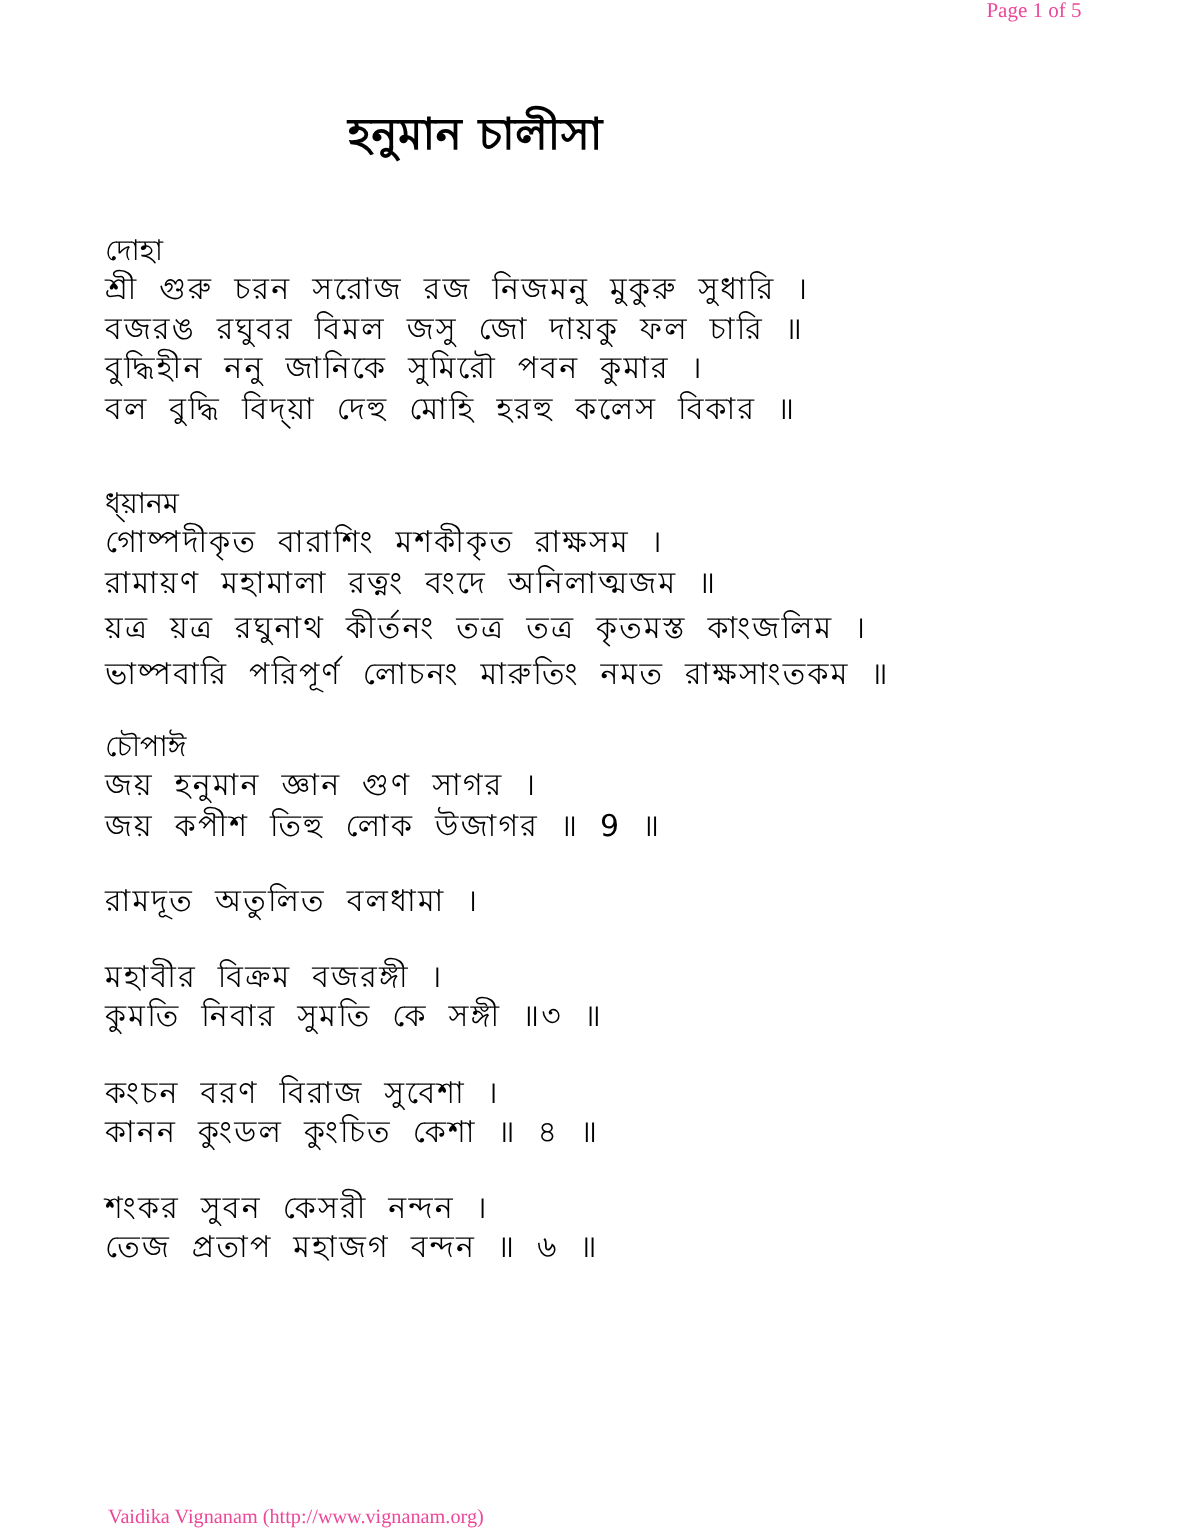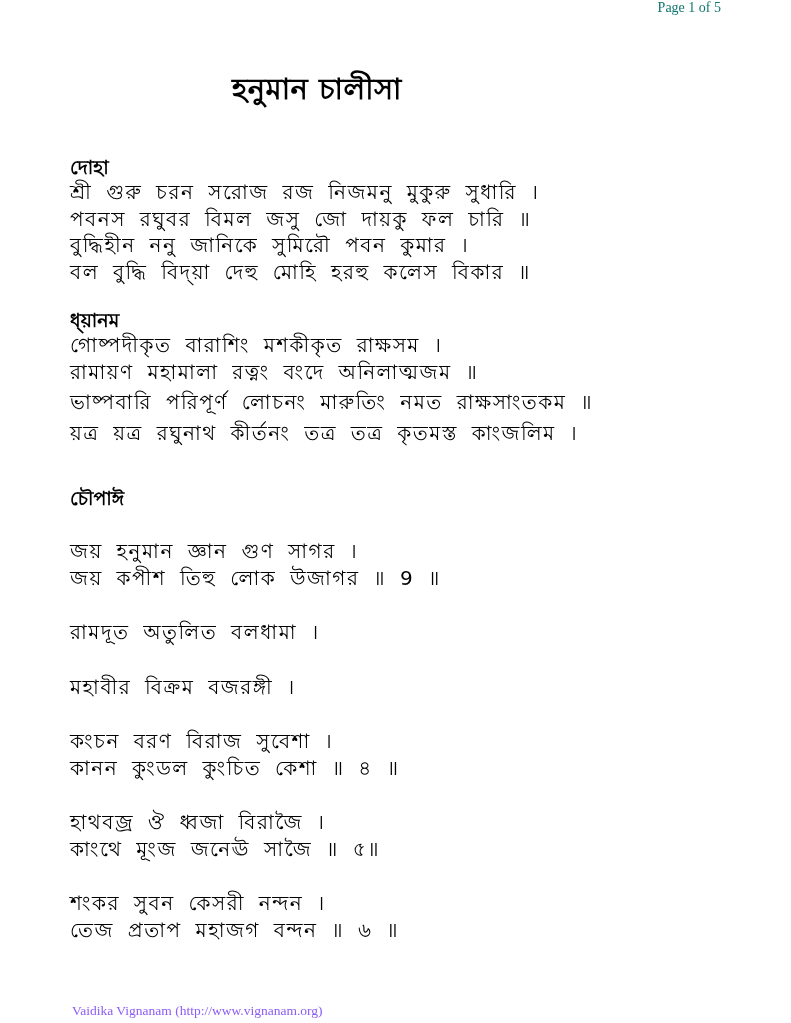--- a/index.html
+++ b/index.html
@@ -1,67 +1,64 @@
 <!DOCTYPE html>
 <html><head>
 <meta charset="utf-8">
 <style>
   html, body { margin: 0; padding: 0; background: #ffffff; }
   body { width: 791px; height: 1023px; position: relative; overflow: hidden; color: #000; font-family: "DejaVu Sans", sans-serif; }
-  .page-header { position: absolute; top: 0px; right: 70px; font-family: "Liberation Serif", serif; font-size: 14px; color: #0f766e; }
+  .page-header { position: absolute; top: 0px; right: 70px; font-family: "Liberation Serif", serif; font-size: 14px; color: #ec4899; }
   .title { position: absolute; top: 66px; left: 0; width: 634px; text-align: center; font-size: 29px; font-weight: bold; letter-spacing: 0.5px; padding-left: 0px; }
   .title span { display: inline-block; transform: translateX(0px); }
   .section { position: absolute; left: 70px; }
-  .section-heading { font-size: 19px; font-weight: bold; line-height: 24px; height: 24px; }
+  .section-heading { font-size: 19px; font-weight: normal; line-height: 24px; height: 24px; }
   .verse-line { font-size: 20px; line-height: 26.5px; height: 26.5px; white-space: nowrap; letter-spacing: 1.5px; word-spacing: 6px; }
-  .stanza { margin-bottom: 24px; margin-top: 28px; }
-  .footer { position: absolute; top: 1003px; left: 72px; font-family: "Liberation Serif", serif; font-size: 13.5px; color: #8b5cf6; }
+  .stanza { margin-bottom: 24px; }
+  .footer { position: absolute; top: 1003px; left: 72px; font-family: "Liberation Serif", serif; font-size: 13.5px; color: #ec4899; }
 </style>
 </head>
 <body>
 
 <div class="page-header">Page 1 of 5</div>
 
 <div class="title"><span>হনুমান চালীসা</span></div>
 
 <div class="section" style="top:155px;">
   <div class="section-heading">দোহা</div>
   <div class="verse-line">শ্রী গুরু চরন সরোজ রজ নিজমনু মুকুরু সুধারি ।</div>
-  <div class="verse-line">পবনস রঘুবর বিমল জসু জো দায়কু ফল চারি ॥</div>
+  <div class="verse-line">বজরঙ রঘুবর বিমল জসু জো দায়কু ফল চারি ॥</div>
   <div class="verse-line">বুদ্ধিহীন ননু জানিকে সুমিরৌ পবন কুমার ।</div>
   <div class="verse-line">বল বুদ্ধি বিদ্য়া দেহু মোহি হরহু কলেস বিকার ॥</div>
 </div>
 
-<div class="section" style="top:308px;">
+<div class="section" style="top:324px;">
   <div class="section-heading">ধ্য়ানম</div>
   <div class="verse-line">গোষ্পদীকৃত বারাশিং মশকীকৃত রাক্ষসম ।</div>
   <div class="verse-line">রামায়ণ মহামালা রত্নং বংদে অনিলাত্মজম ॥</div>
+  <div class="verse-line" style="margin-top:4px;">য়ত্র য়ত্র রঘুনাথ কীর্তনং তত্র তত্র কৃতমস্ত কাংজলিম ।</div>
   <div class="verse-line" style="margin-top:4px;">ভাষ্পবারি পরিপূর্ণ লোচনং মারুতিং নমত রাক্ষসাংতকম ॥</div>
-  <div class="verse-line" style="margin-top:4px;">য়ত্র য়ত্র রঘুনাথ কীর্তনং তত্র তত্র কৃতমস্ত কাংজলিম ।</div>
 </div>
 
 <div class="section" style="top:486px;">
   <div class="section-heading">চৌপাঈ</div>
   <div class="stanza">
     <div class="verse-line">জয় হনুমান জ্ঞান গুণ সাগর ।</div>
     <div class="verse-line">জয় কপীশ তিহু লোক উজাগর ॥ 9 ॥</div>
   </div>
   <div class="stanza">
     <div class="verse-line">রামদূত অতুলিত বলধামা ।</div>
   </div>
   <div class="stanza">
     <div class="verse-line">মহাবীর বিক্রম বজরঙ্গী ।</div>
+    <div class="verse-line">কুমতি নিবার সুমতি কে সঙ্গী ॥৩ ॥</div>
   </div>
   <div class="stanza">
     <div class="verse-line">কংচন বরণ বিরাজ সুবেশা ।</div>
     <div class="verse-line">কানন কুংডল কুংচিত কেশা ॥ ৪ ॥</div>
-  </div>
-  <div class="stanza">
-    <div class="verse-line">হাথবজ্র ঔ ধ্বজা বিরাজৈ ।</div>
-    <div class="verse-line">কাংথে মূংজ জনেঊ সাজৈ ॥ ৫॥</div>
   </div>
   <div class="stanza">
     <div class="verse-line">শংকর সুবন কেসরী নন্দন ।</div>
     <div class="verse-line">তেজ প্রতাপ মহাজগ বন্দন ॥ ৬ ॥</div>
   </div>
 </div>
 
 <div class="footer">Vaidika Vignanam (http://www.vignanam.org)</div>
 
 </body></html>

